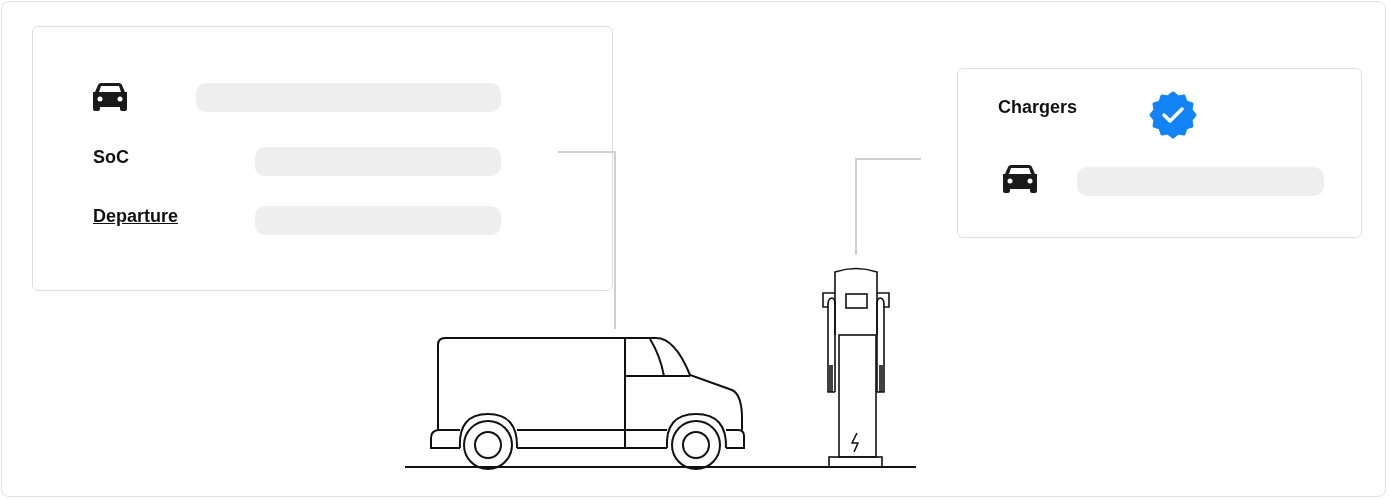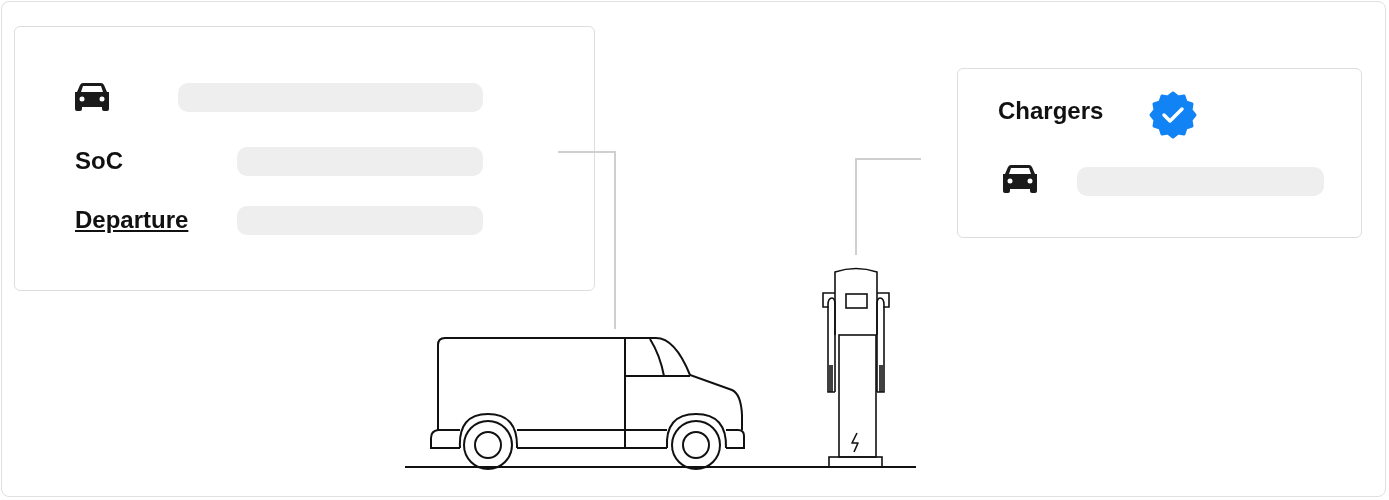--- a/index.html
+++ b/index.html
@@ -1,30 +1,30 @@
 <!DOCTYPE html>
 <html><head>
 <meta charset="utf-8">
 <style>
   html,body{margin:0;padding:0;background:#fff;}
   body{width:1389px;height:500px;position:relative;overflow:hidden;font-family:"Liberation Sans",sans-serif;}
   .frame{position:absolute;left:1px;top:1px;width:1385px;height:496px;border:1.5px solid #e0e0e0;border-radius:8px;box-sizing:border-box;}
   .card{position:absolute;background:#fff;border:1.5px solid #dedede;border-radius:6px;box-sizing:border-box;}
-  .label{position:absolute;font-weight:700;font-size:24px;color:#111;}
+  .label{position:absolute;font-weight:700;font-size:18px;color:#111;}
   .bar{position:absolute;background:#eeeeee;border-radius:10px;height:29px;}
   .car-icon{position:absolute;width:36px;height:28px;}
   .line{position:absolute;background:#cfcfcf;}
   svg{position:absolute;}
 </style>
 </head>
 <body>
 
 <div class="frame"></div>
 
-<div class="card" style="left:14px;top:26px;width:581px;height:265px;">
+<div class="card" style="left:32px;top:26px;width:581px;height:265px;">
   <svg class="car-icon" style="left:59px;top:56px;" viewBox="0 0 36 28" width="36" height="28">
     <path d="M6 2 Q7 0 9 0 H27 Q29 0 30 2 L33 9 H35 V26 Q35 28 33 28 H30 Q28 28 28 26 V24 H8 V26 Q8 28 6 28 H3 Q1 28 1 26 V9 H3 Z M7 9 H29 L27 3 H9 Z" fill="#1a1a1a"></path>
     <circle cx="8" cy="16" r="2.5" fill="#fff"></circle>
     <circle cx="28" cy="16" r="2.5" fill="#fff"></circle>
   </svg>
   <div class="bar" style="left:163px;top:56px;width:305px;"></div>
 
   <div class="label" style="left:60px;top:120px;">SoC</div>
   <div class="bar" style="left:222px;top:120px;width:246px;"></div>
 

